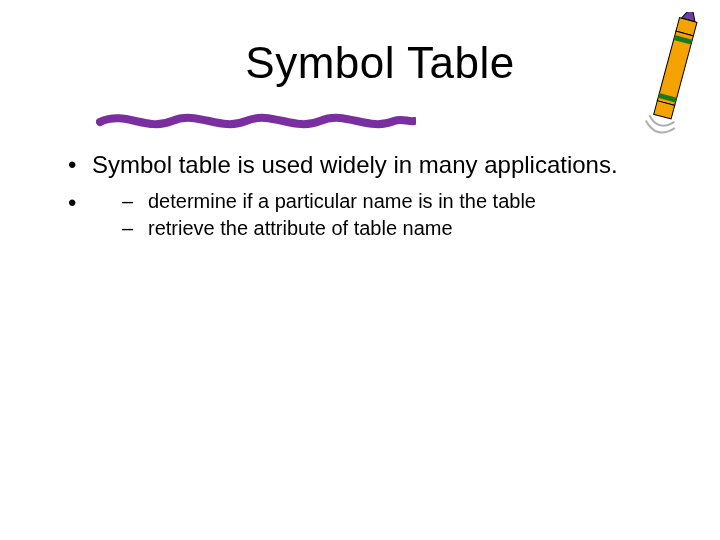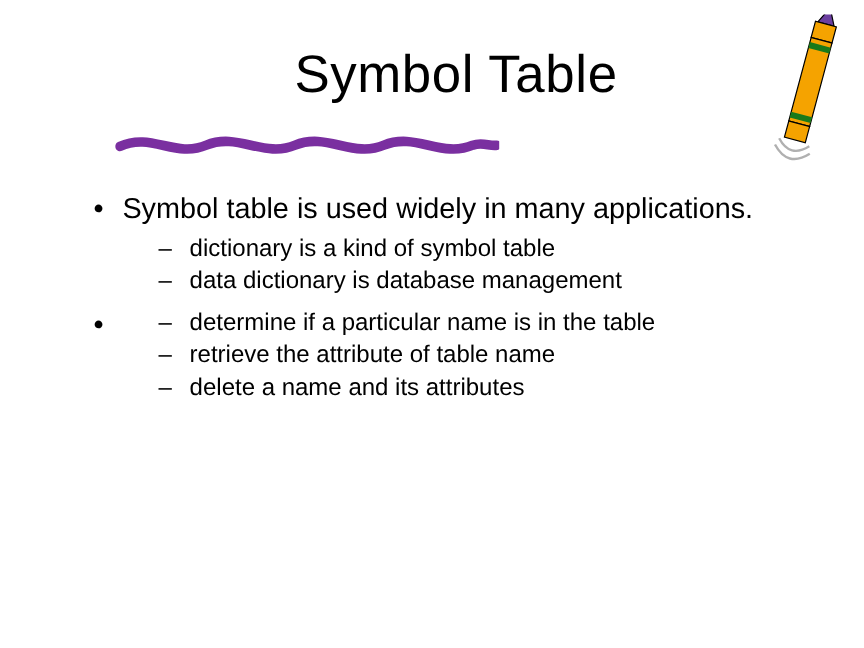--- a/index.html
+++ b/index.html
@@ -41,21 +41,21 @@
     position: absolute;
     top: 148px;
     left: 60px;
     right: 40px;
     font-size: 24px;
     line-height: 1.25;
   }
   ul.level1 {
     list-style: none;
     padding: 0;
-    margin: 12px;
+    margin: 2px;
   }
   ul.level1 > li {
     position: relative;
     padding-left: 30px;
     margin: 0 0 8px 0;
   }
   ul.level1 > li::before {
     content: "•";
     position: absolute;
     left: 6px;
@@ -114,28 +114,23 @@
       <rect x="26" y="92" width="18" height="14" stroke="#000" stroke-width="1" fill="#f5a300"></rect>
       <path d="M22 108 Q 35 122 48 108" fill="none" stroke="#b0b0b0" stroke-width="2"></path>
       <path d="M20 114 Q 35 130 50 114" fill="none" stroke="#b0b0b0" stroke-width="2"></path>
     </g>
   </svg>
 
   <div class="content">
     <ul class="level1">
       <li>
         <span>Symbol table is used widely in many applications.</span>
-        <ul class="level2">
-          <li><span>dictionary is a kind of symbol table</span></li>
-          <li><span>data dictionary is database management</span></li>
-        </ul>
       </li>
       <li>
         <ul class="level2">
           <li><span>determine if a particular name is in the table</span></li>
           <li><span>retrieve the attribute of table name</span></li>
-          <li><span>delete a name and its attributes</span></li>
         </ul>
       </li>
     </ul>
   </div>
 
 </div>
 
 </body></html>

